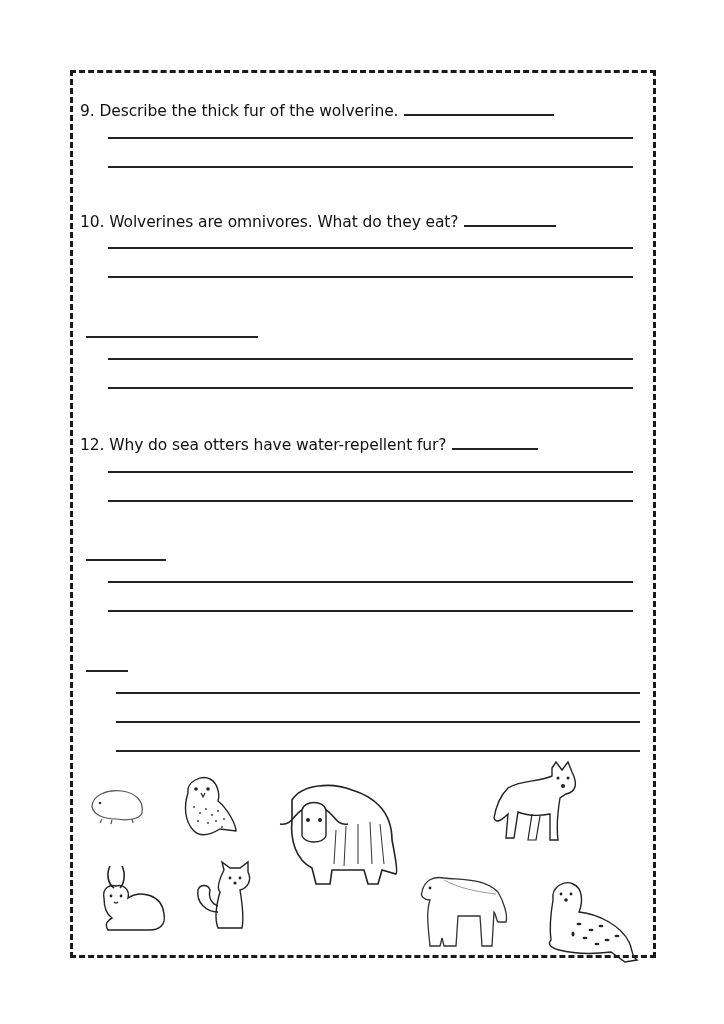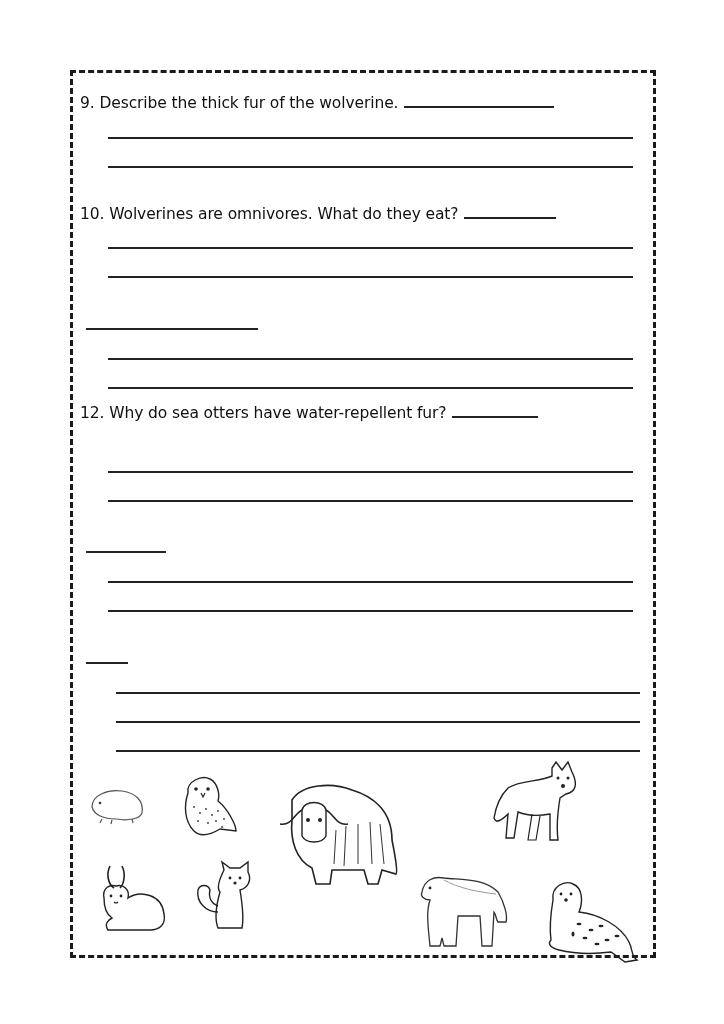--- a/index.html
+++ b/index.html
@@ -1,20 +1,20 @@
 <!DOCTYPE html>
 <html><head>
 <meta charset="utf-8">
 <style>
   html, body { margin:0; padding:0; background:#ffffff; }
   body { width:724px; height:1024px; position:relative; overflow:hidden;
          font-family:"DejaVu Sans", sans-serif; color:#111; }
   .frame { position:absolute; left:70px; top:70px; width:586px; height:888px;
            border:3px dashed #1a1a1a; box-sizing:border-box; }
-  .q { position:absolute; left:80px; font-size:15.5px; white-space:nowrap; letter-spacing:-0.1px; }
+  .q { position:absolute; left:80px; font-size:15.5px; white-space:nowrap; letter-spacing:-0.1px;margin-top:8px; }
   .q .blank { display:inline-block; border-bottom:2px solid #222; height:14px; vertical-align:baseline; margin-left:6px; }
   .line { position:absolute; height:0; border-top:2px solid #222; }
   .animal { position:absolute; }
   svg { overflow:visible; }
 </style>
 </head>
 <body>
 
 <div class="frame"></div>
 
@@ -29,21 +29,21 @@
 </div>
 <div class="line" style="left:108px;width:525px;top:247px"></div>
 <div class="line" style="left:108px;width:525px;top:276px"></div>
 
 <div class="q" style="top:314px">
   <span class="blank" style="width:172px"></span>
 </div>
 <div class="line" style="left:108px;width:525px;top:358px"></div>
 <div class="line" style="left:108px;width:525px;top:387px"></div>
 
-<div class="q" style="top:402px">
+<div class="q" style="top:426px">
   <span>12. Why do sea otters have water-repellent fur?</span><span class="blank" style="width:86px"></span>
 </div>
 <div class="line" style="left:108px;width:525px;top:471px"></div>
 <div class="line" style="left:108px;width:525px;top:500px"></div>
 
 <div class="q" style="top:537px">
   <span class="blank" style="width:80px"></span>
 </div>
 <div class="line" style="left:108px;width:525px;top:581px"></div>
 <div class="line" style="left:108px;width:525px;top:610px"></div>

